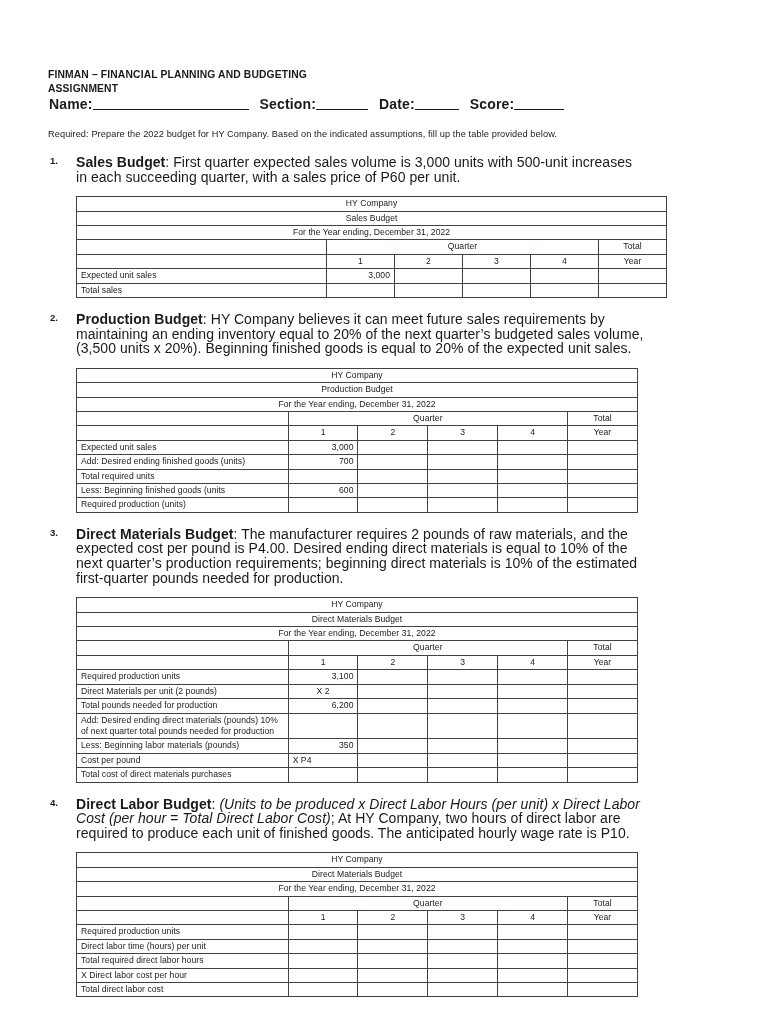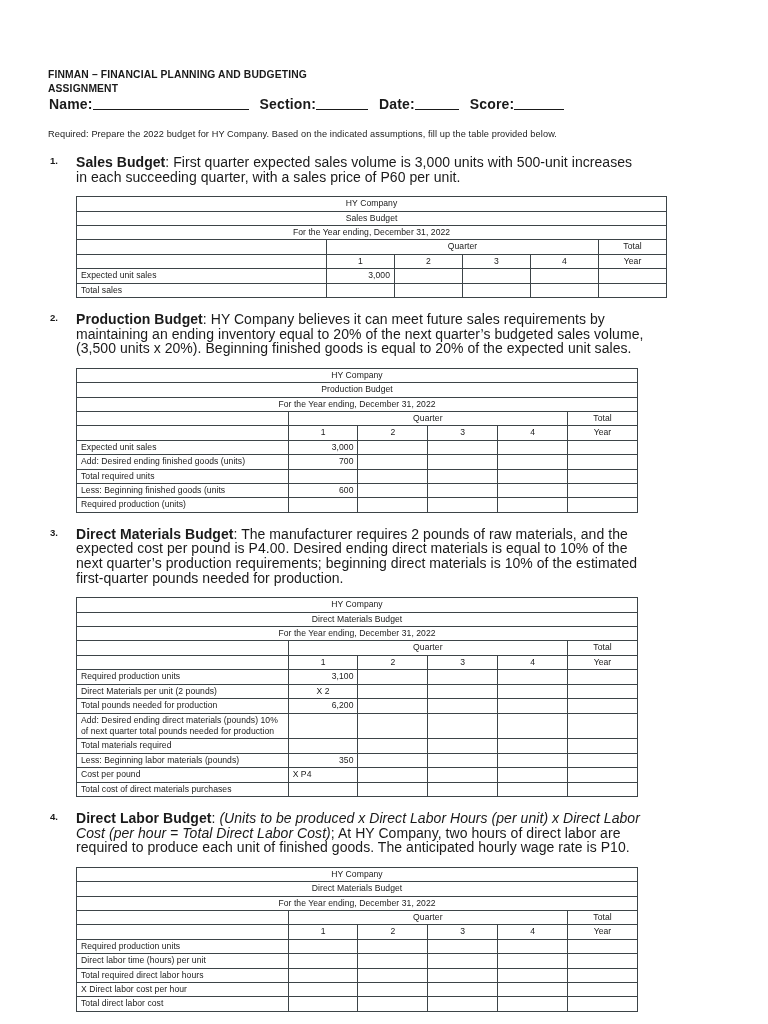--- a/index.html
+++ b/index.html
@@ -329,28 +329,20 @@
         </tr>
         <tr>
           <td class="lbl three-line">Add: Desired ending direct materials (pounds) 10% of next quarter total pounds needed for production</td>
           <td class="rgt fill"></td>
           <td class="rgt fill"></td>
           <td class="rgt fill"></td>
           <td class="rgt fill"></td>
           <td class="rgt fill"></td>
         </tr>
         <tr>
-          <td class="lbl">Total materials required</td>
-          <td class="rgt fill"></td>
-          <td class="rgt fill"></td>
-          <td class="rgt fill"></td>
-          <td class="rgt fill"></td>
-          <td class="rgt fill"></td>
-        </tr>
-        <tr>
           <td class="lbl two-line">Less: Beginning labor materials (pounds)</td>
           <td class="rgt">350</td>
           <td class="rgt fill"></td>
           <td class="rgt fill"></td>
           <td class="rgt fill"></td>
           <td class="rgt fill"></td>
         </tr>
         <tr>
           <td class="lbl">Cost per pound</td>
           <td class="lft">X P4</td>

